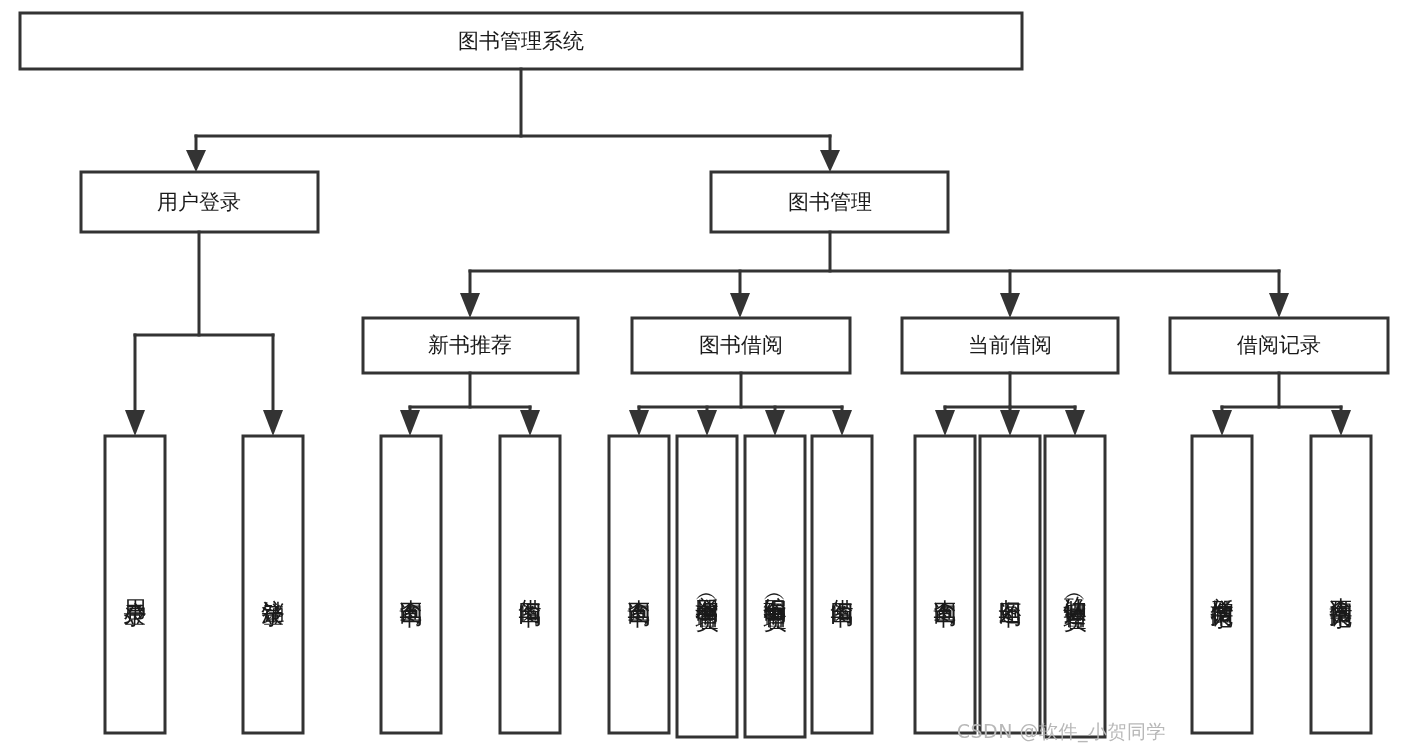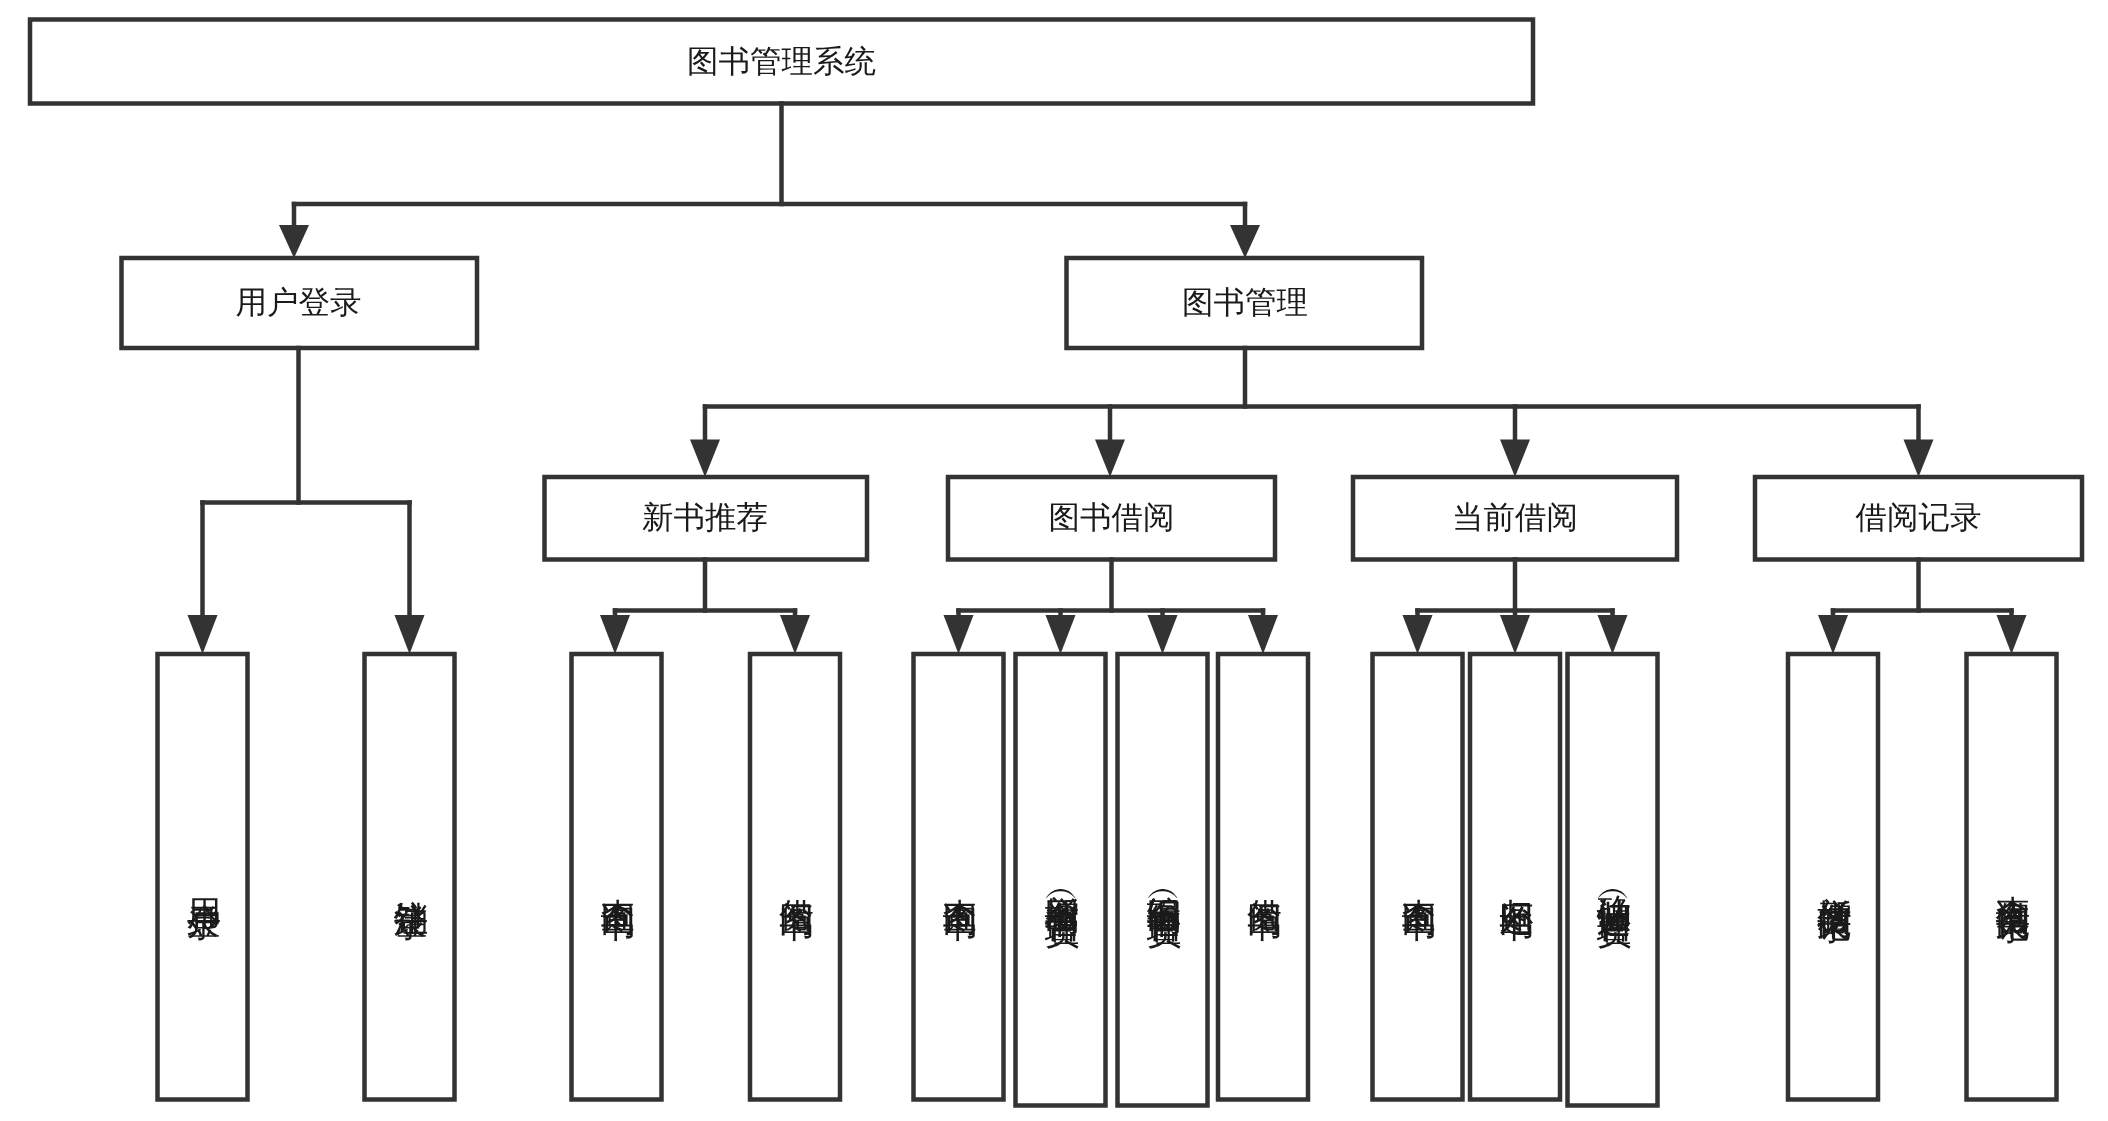--- a/index.html
+++ b/index.html
@@ -185,13 +185,14 @@
   <div class="leaf-label" style="left: 745px; top: 436px; width: 60px; height: 301px; display: flex; align-items: center; justify-content: center;">编辑图书（管理员）</div>
   <div class="leaf-label" style="left: 812px; top: 436px; width: 60px; height: 297px; display: flex; align-items: center; justify-content: center;">借阅图书</div>
 
   <div class="leaf-label" style="left: 915px; top: 436px; width: 60px; height: 297px; display: flex; align-items: center; justify-content: center;">查询图书</div>
   <div class="leaf-label" style="left: 980px; top: 436px; width: 60px; height: 297px; display: flex; align-items: center; justify-content: center;">归还图书</div>
   <div class="leaf-label" style="left: 1045px; top: 436px; width: 60px; height: 301px; display: flex; align-items: center; justify-content: center;">确认归还（管理员）</div>
 
   <div class="leaf-label" style="left: 1192px; top: 436px; width: 60px; height: 297px; display: flex; align-items: center; justify-content: center;">新增借阅记录</div>
   <div class="leaf-label" style="left: 1311px; top: 436px; width: 60px; height: 297px; display: flex; align-items: center; justify-content: center;">查询借阅记录</div>
 
+  <div class="watermark">CSDN @软件_小贺同学</div>
 </div>
 
 </body></html>

